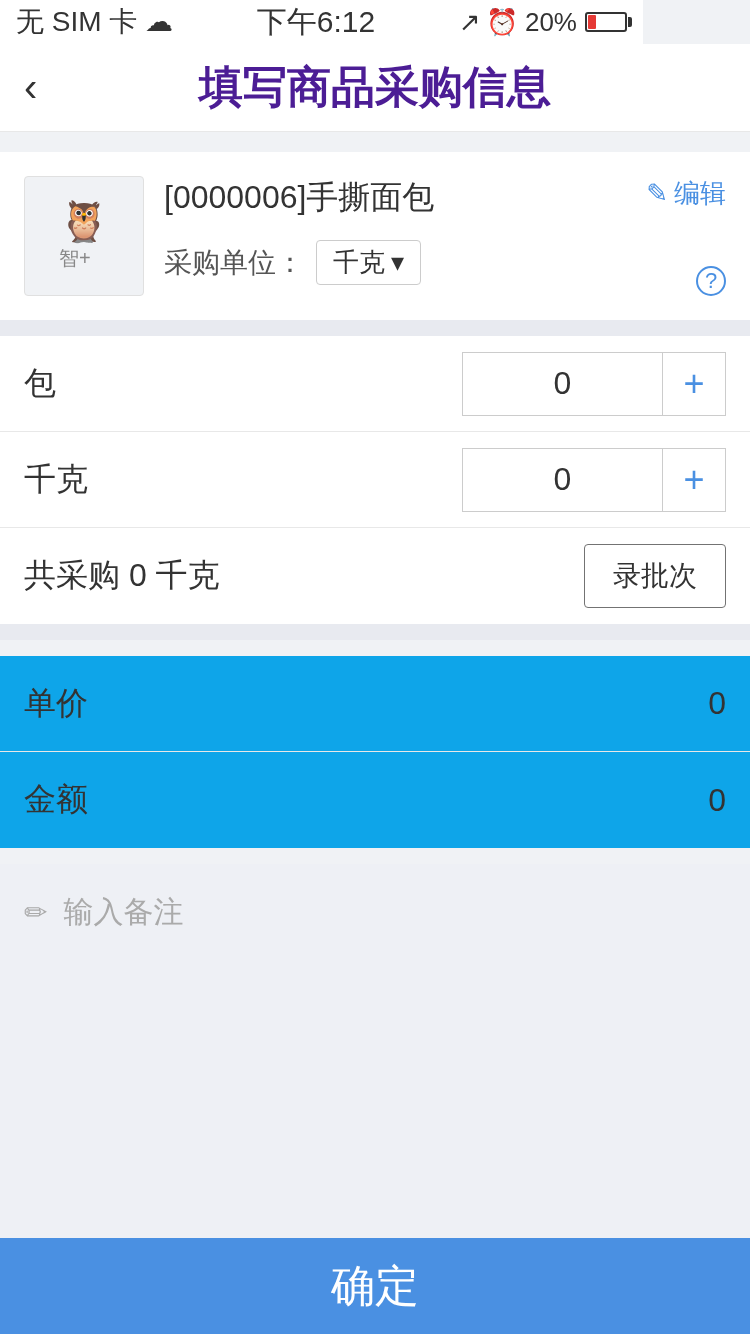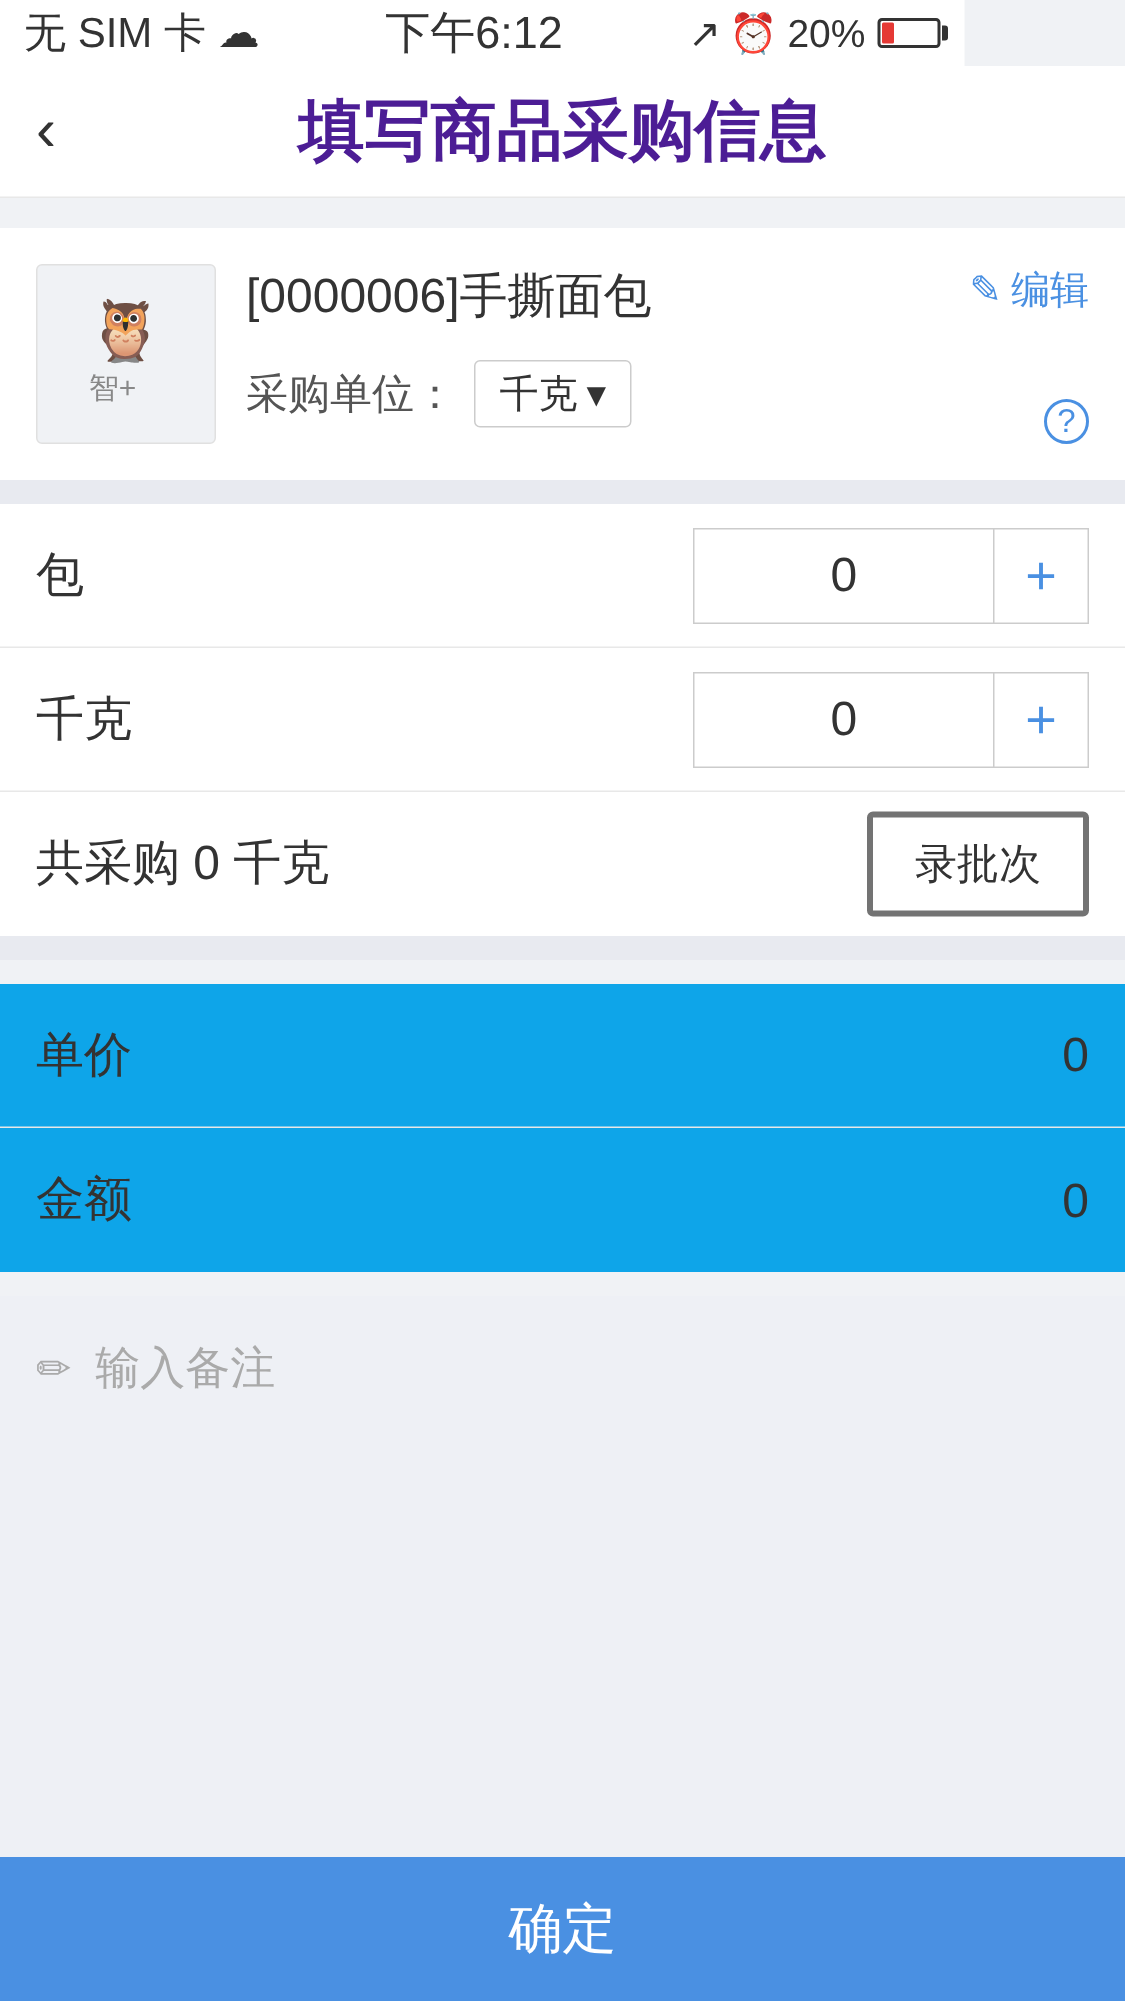--- a/index.html
+++ b/index.html
@@ -235,21 +235,21 @@
       justify-content: space-between;
       padding: 0 24px;
       height: 96px;
       background: #fff;
     }
     .summary-text {
       font-size: 32px;
       color: #333;
     }
     .record-btn {
-      border: 4px solid #737373;
+      border: 1px solid #737373;
       border-radius: 4px;
       padding: 12px 28px;
       font-size: 28px;
       color: #333;
       background: #fff;
       cursor: pointer;
     }
 
     
     .price-section {
@@ -305,21 +305,21 @@
       left: 0;
       width: 750px;
       background: #4a90e2;
       height: 96px;
       display: flex;
       align-items: center;
       justify-content: center;
       cursor: pointer;
     }
     .confirm-btn-text {
-      font-size: 36px;
+      font-size: 44px;
       color: #fff;
       font-weight: 500;
       text-align: right;
     }
   </style>
 </head>
 <body>
 
 <div class="status-bar">
   <div class="status-left">

